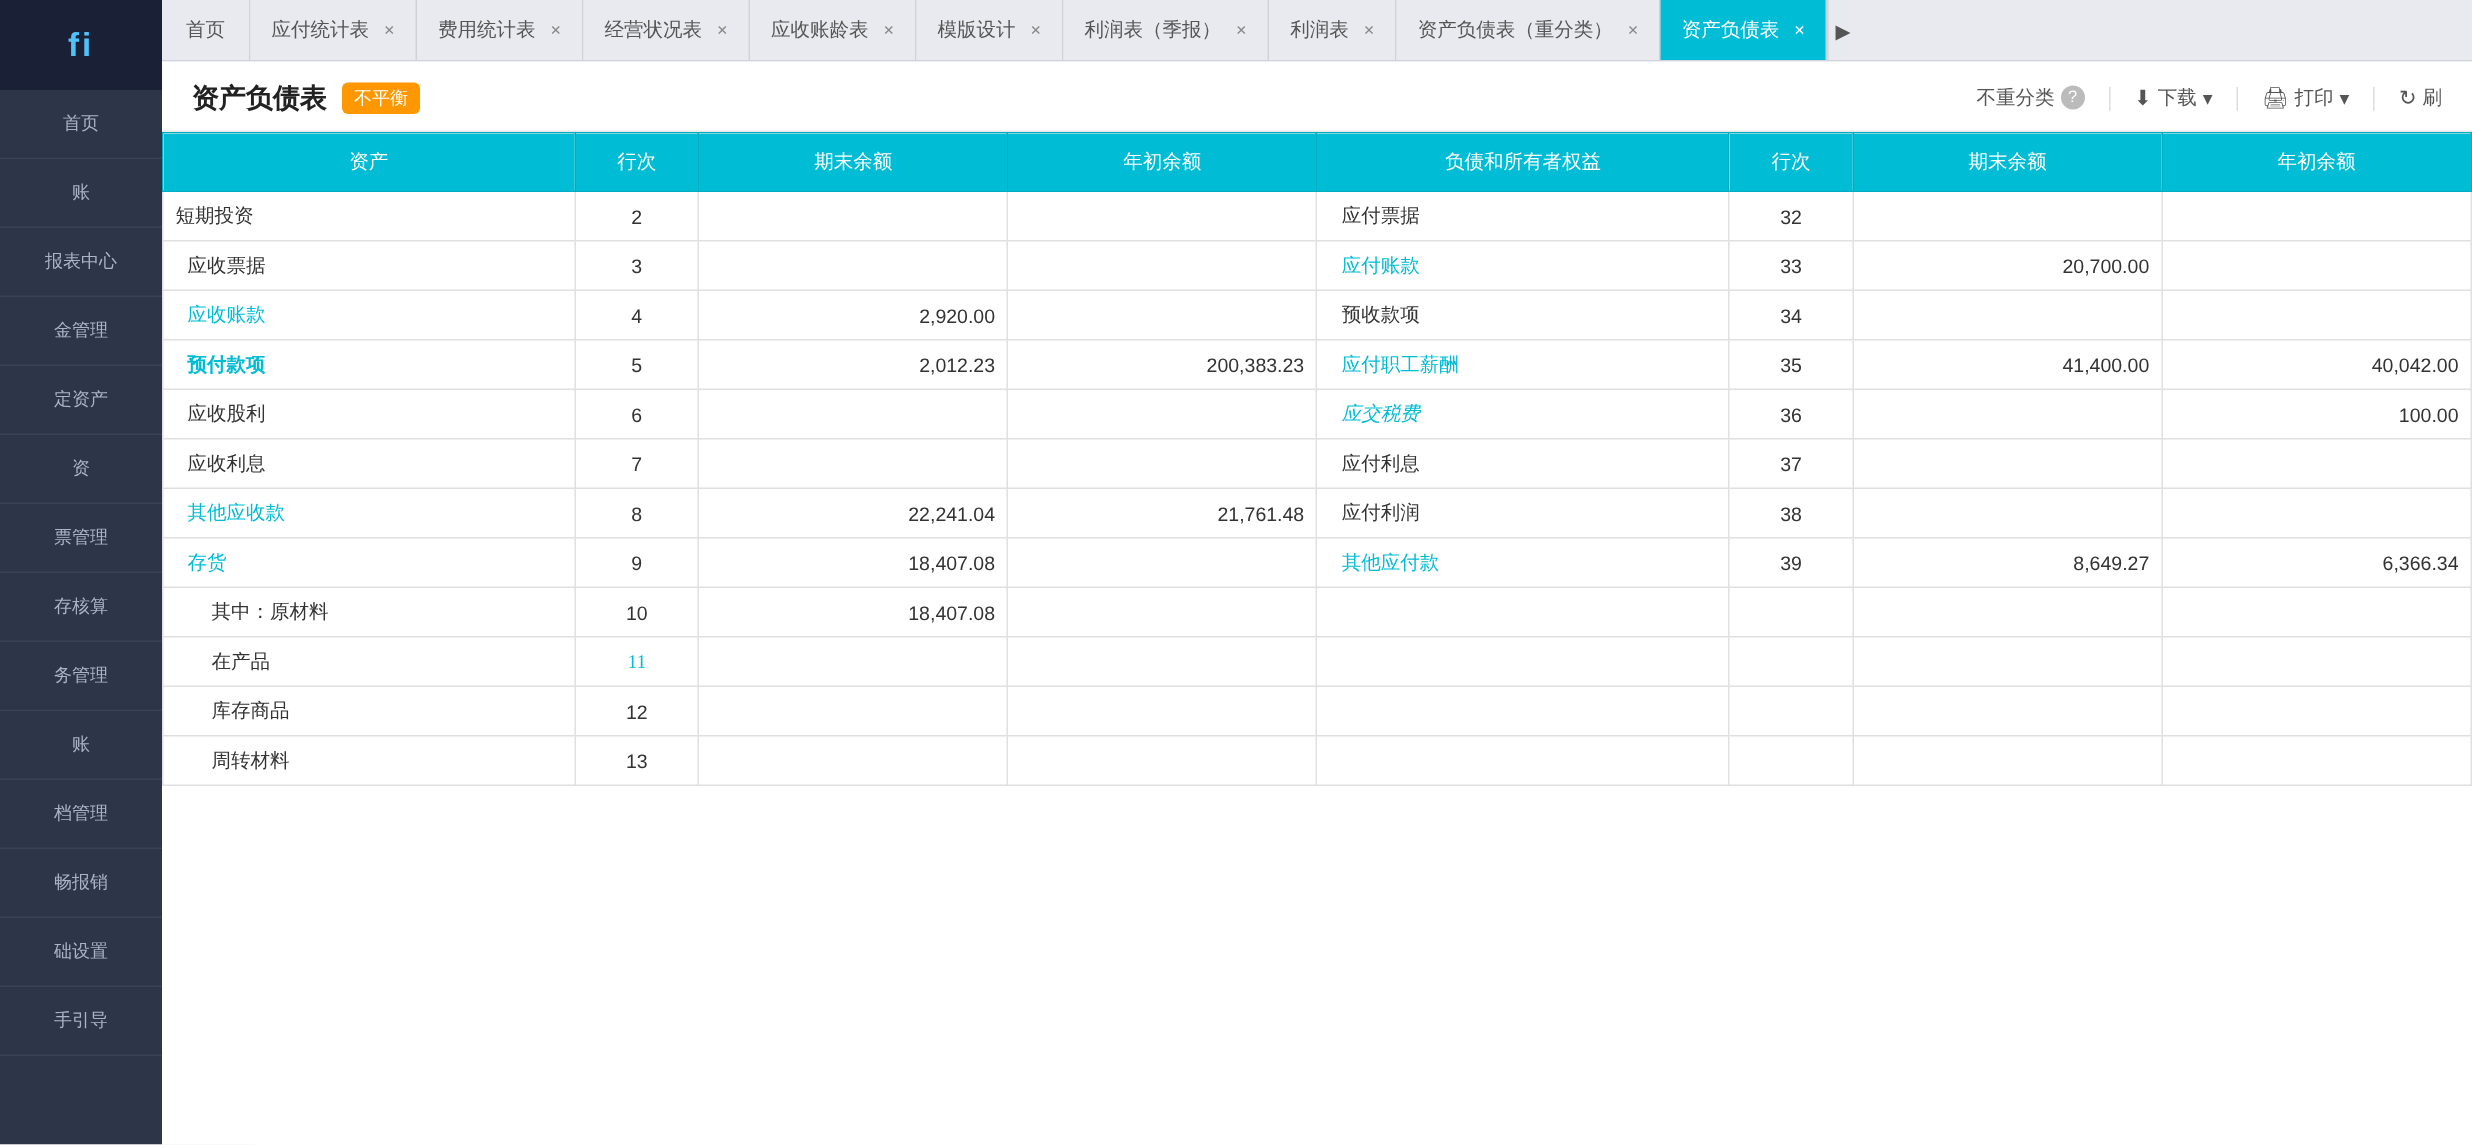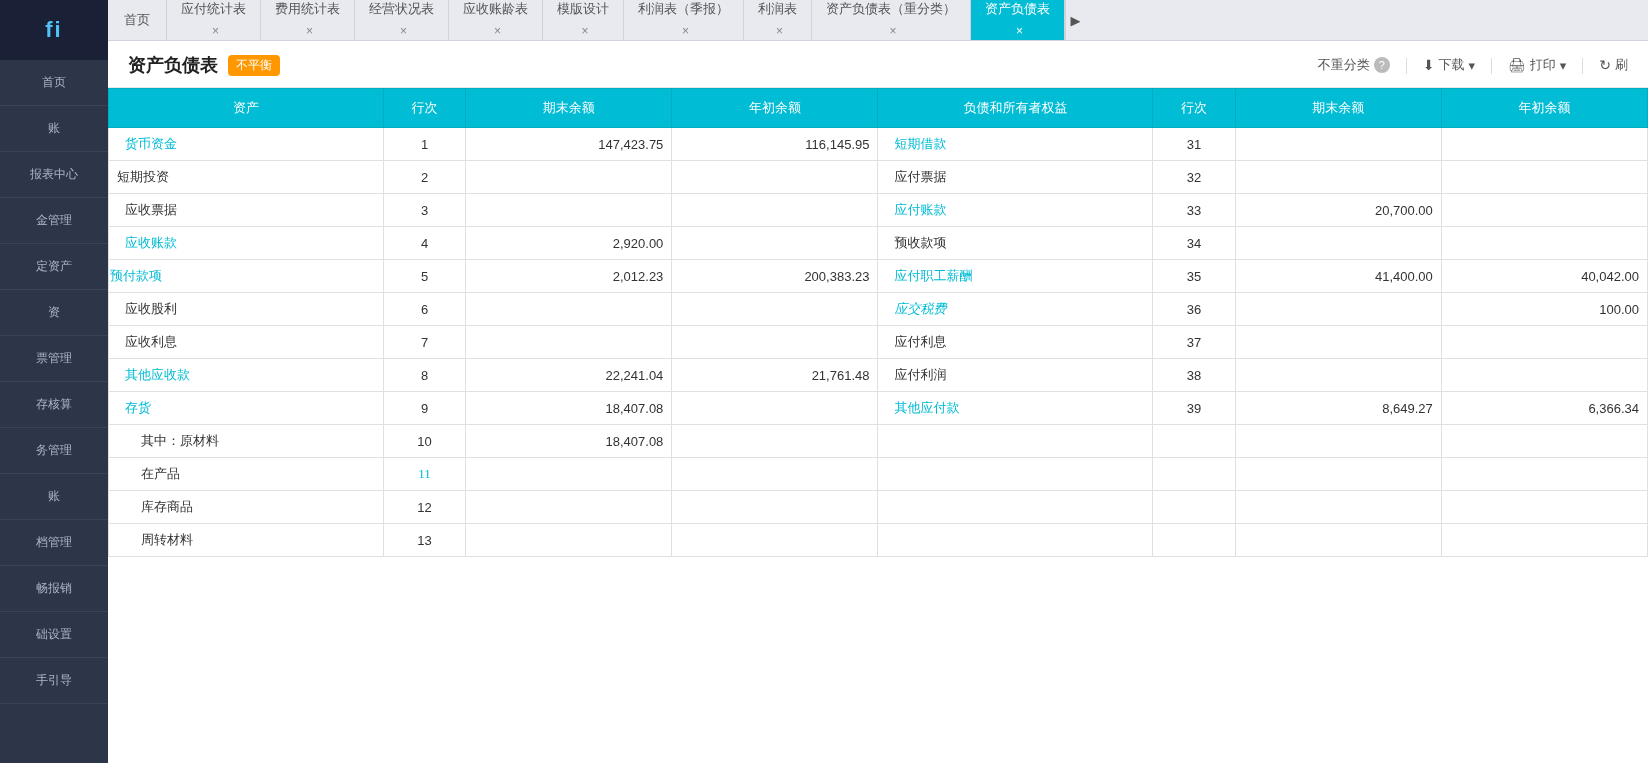--- a/index.html
+++ b/index.html
@@ -62,21 +62,20 @@
       align-items: center;
       padding: 0 14px;
       height: 40px;
       font-size: 13px;
       color: #555;
       cursor: pointer;
       border-right: 1px solid #d0d3db;
       background: #e8eaf0;
       flex-shrink: 0;
       gap: 6px;
-      flex-direction: column;
     }
     .tab-item.active {
       background: #00bcd4;
       color: #fff;
     }
     .tab-close {
       font-size: 12px;
       color: #888;
       cursor: pointer;
       margin-left: 4px;
@@ -318,30 +317,20 @@
           <th>年初余额</th>
           <th>负债和所有者权益</th>
           <th>行次</th>
           <th>期末余额</th>
           <th>年初余额</th>
         </tr>
       </thead>
       <tbody>
 
 
-        <tr class="row-normal">
-          <td class="link-cyan" style="padding-left:16px;">货币资金</td>
-          <td class="center">1</td>
-          <td class="right">147,423.75</td>
-          <td class="right">116,145.95</td>
-          <td class="link-cyan" style="padding-left:16px;">短期借款</td>
-          <td class="center">31</td>
-          <td class="right"></td>
-          <td class="right"></td>
-        </tr>
 
         <tr class="row-normal">
           <td style="">短期投资</td>
           <td class="center">2</td>
           <td class="right"></td>
           <td class="right"></td>
           <td style="padding-left:16px;">应付票据</td>
           <td class="center">32</td>
           <td class="right"></td>
           <td class="right"></td>
@@ -363,21 +352,21 @@
           <td class="center">4</td>
           <td class="right">2,920.00</td>
           <td class="right"></td>
           <td style="padding-left:16px;">预收款项</td>
           <td class="center">34</td>
           <td class="right"></td>
           <td class="right"></td>
         </tr>
 
         <tr class="row-normal">
-          <td class="link-cyan" style="padding-left:1px;">预付款项</td>
+          <td class="link-cyan" style="padding-left:16px;font-weight:bold;">预付款项</td>
           <td class="center">5</td>
           <td class="right">2,012.23</td>
           <td class="right">200,383.23</td>
           <td class="link-cyan" style="padding-left:16px;">应付职工薪酬</td>
           <td class="center">35</td>
           <td class="right">41,400.00</td>
           <td class="right">40,042.00</td>
         </tr>
 
         <tr class="row-normal">

